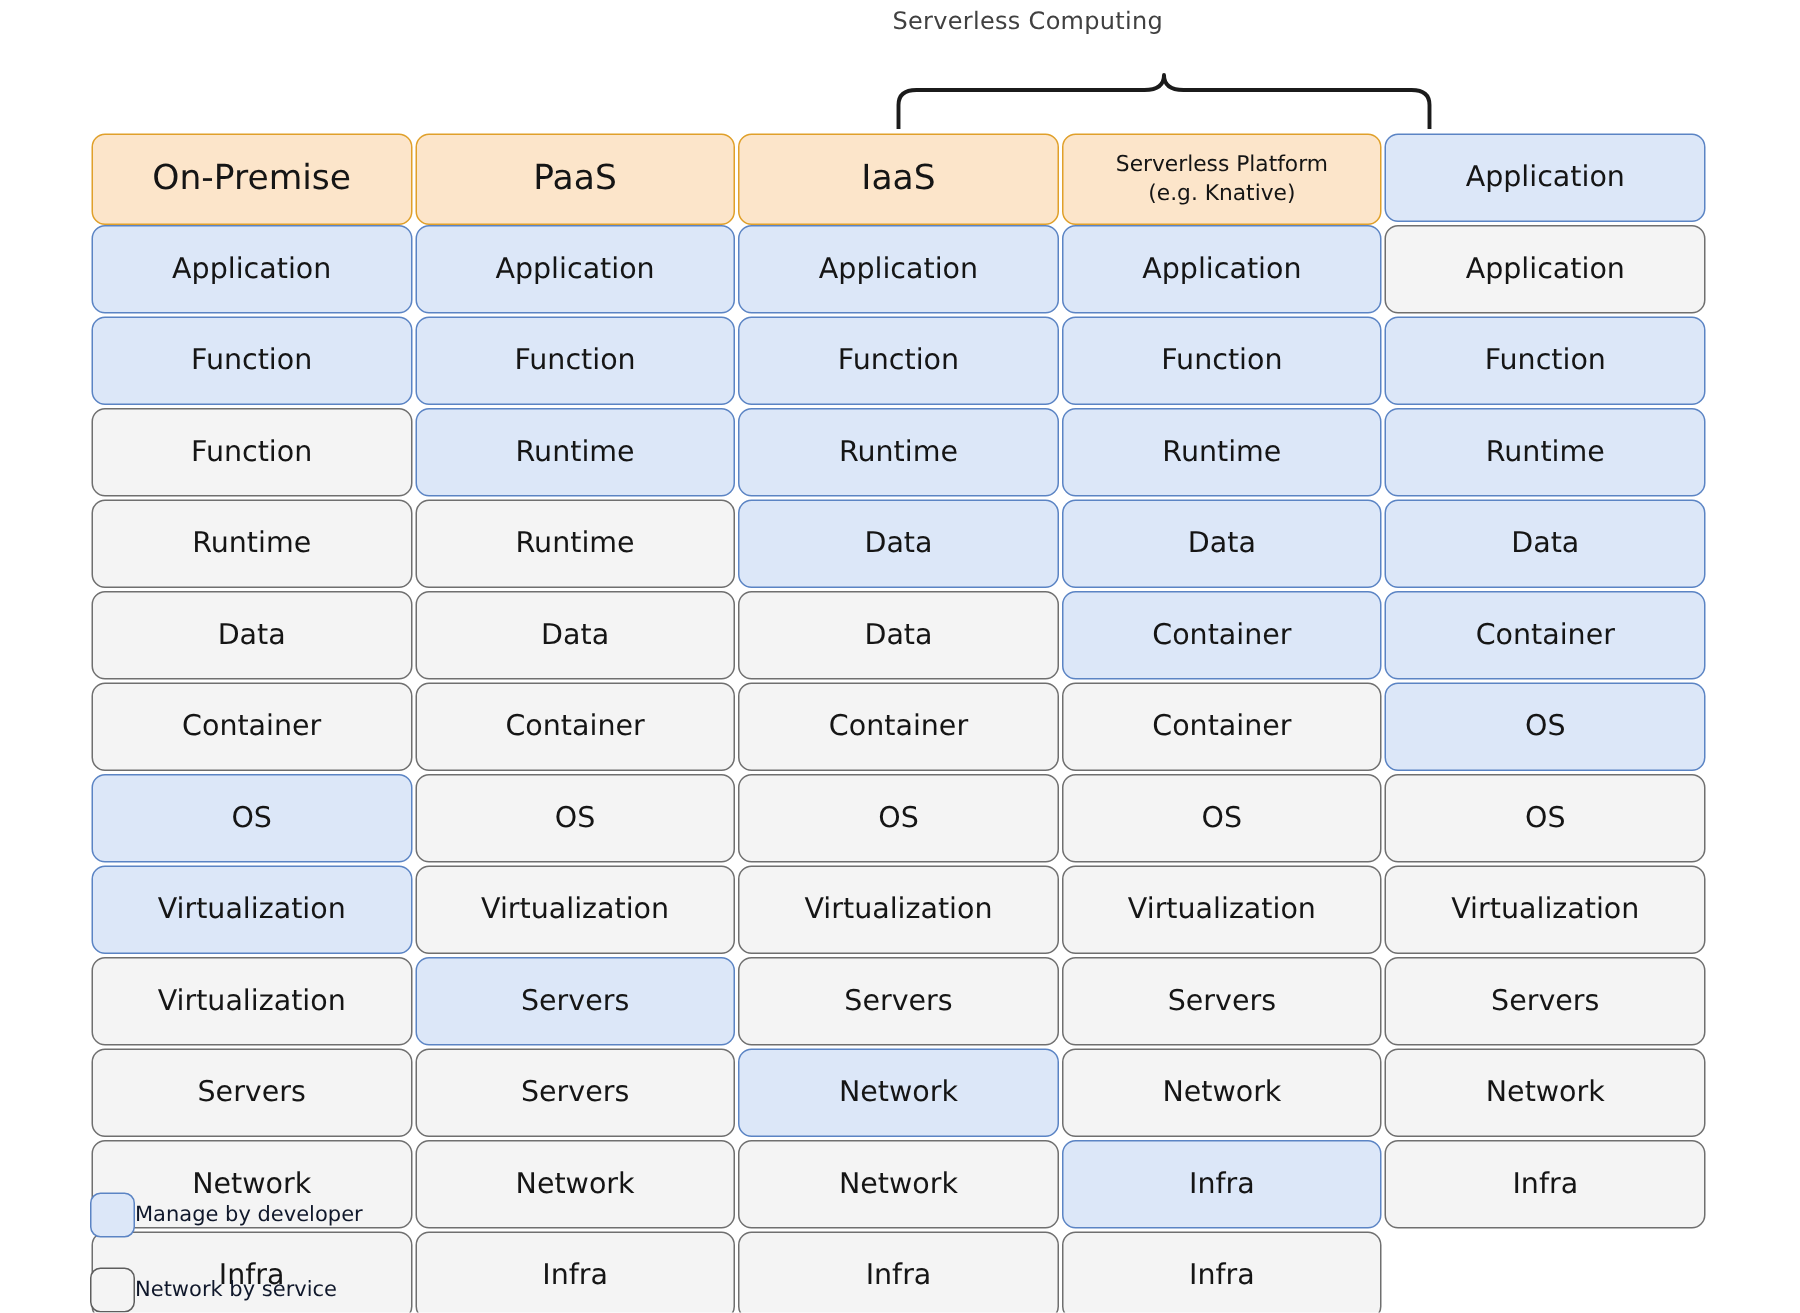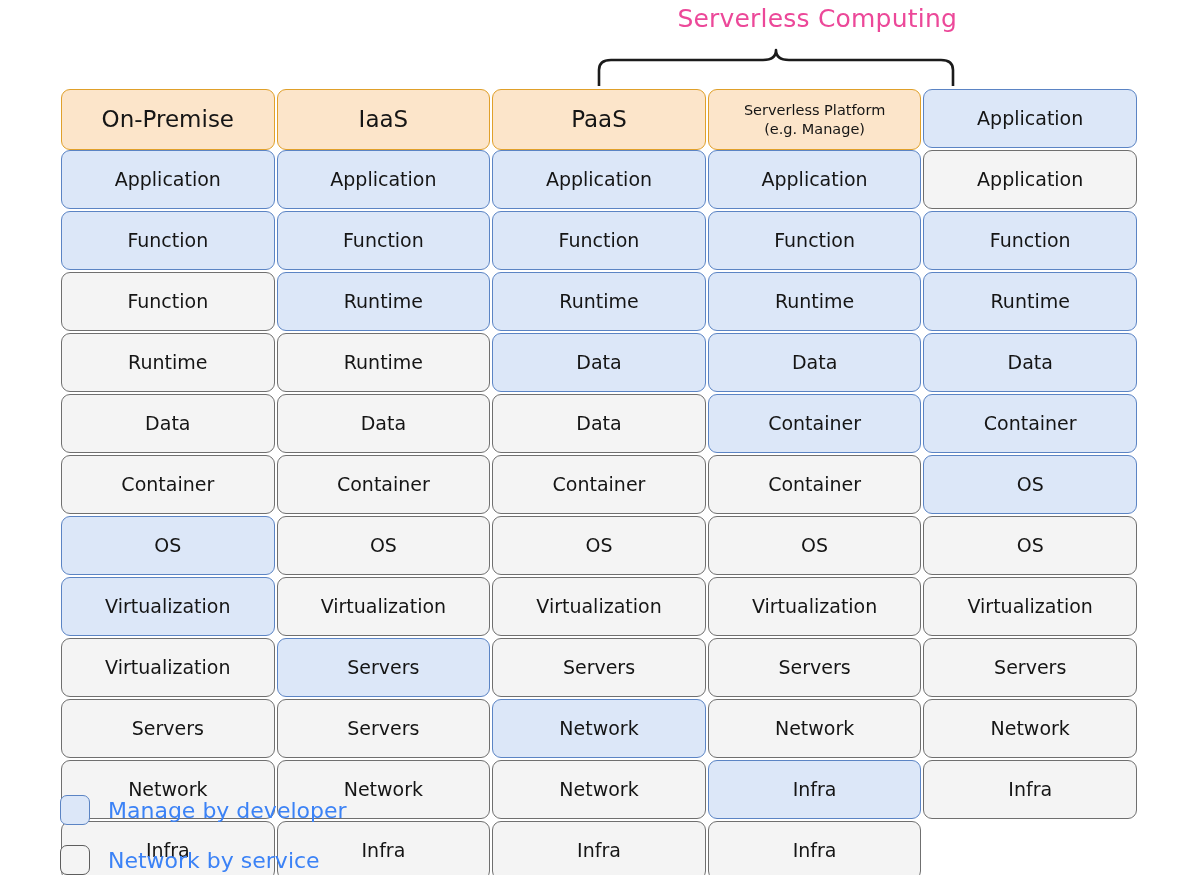--- a/index.html
+++ b/index.html
@@ -30,24 +30,24 @@
     left: 595px;
     top: 4px;
     width: 362px;
     height: 82px;
   }
   .group-caption {
     position: absolute;
     left: 0;
     top: 0;
     width: 362px;
-    text-align: right;
-    font-size: 25px;
+    text-align: left;
+    font-size: 16px;
     letter-spacing: 0.2px;
-    color: #ec4899;
+    color: #404040;
     white-space: nowrap;
   }
   .group-brace {
     position: absolute;
     left: 0;
     top: 40px;
     width: 362px;
     height: 42px;
   }
 
@@ -122,52 +122,51 @@
   }
   .legend-swatch.dev {
     background: #dce7f8;
     border: 1.8px solid #5b84c4;
   }
   .legend-swatch.svc {
     background: #f4f4f4;
     border: 1.8px solid #5d5d5d;
   }
   .legend-label {
-    margin-left: 18px;
-    font-size: 22px;
-    color: #3b82f6;
+    font-size: 14px;
+    color: #0f172a;
     white-space: nowrap;
   }
 </style>
 </head>
 <body>
 
 <div id="diagram-root">
 
   <div class="group-annotation">
     <div class="group-caption">Serverless Computing</div>
     <svg class="group-brace" viewBox="0 0 362 42" preserveAspectRatio="none">
       <path d="M 4 42 L 4 26 Q 4 16 16 16 L 168 16 Q 181 16 181 6 Q 181 16 194 16 L 346 16 Q 358 16 358 26 L 358 42" fill="none" stroke="#1b1b1b" stroke-width="2.6" stroke-linecap="round" stroke-linejoin="round"></path>
     </svg>
   </div>
 
   <div class="matrix" id="matrix-grid">
       <div class="cell header">
         <span>On-Premise</span>
       </div>
       <div class="cell header">
+        <span>PaaS</span>
+      </div>
+      <div class="cell header">
         <span>IaaS</span>
-      </div>
-      <div class="cell header">
-        <span>PaaS</span>
       </div>
       <div class="cell header small">
         <div>
           <div><span>Serverless Platform</span></div>
-          <div>(e.g. Manage)</div>
+          <div>(e.g. Knative)</div>
         </div>
       </div>
       <div class="cell dev">
         <span>Application</span>
       </div>
       <div class="cell dev">
         <span>Application</span>
       </div>
       <div class="cell dev">
         <span>Application</span>

